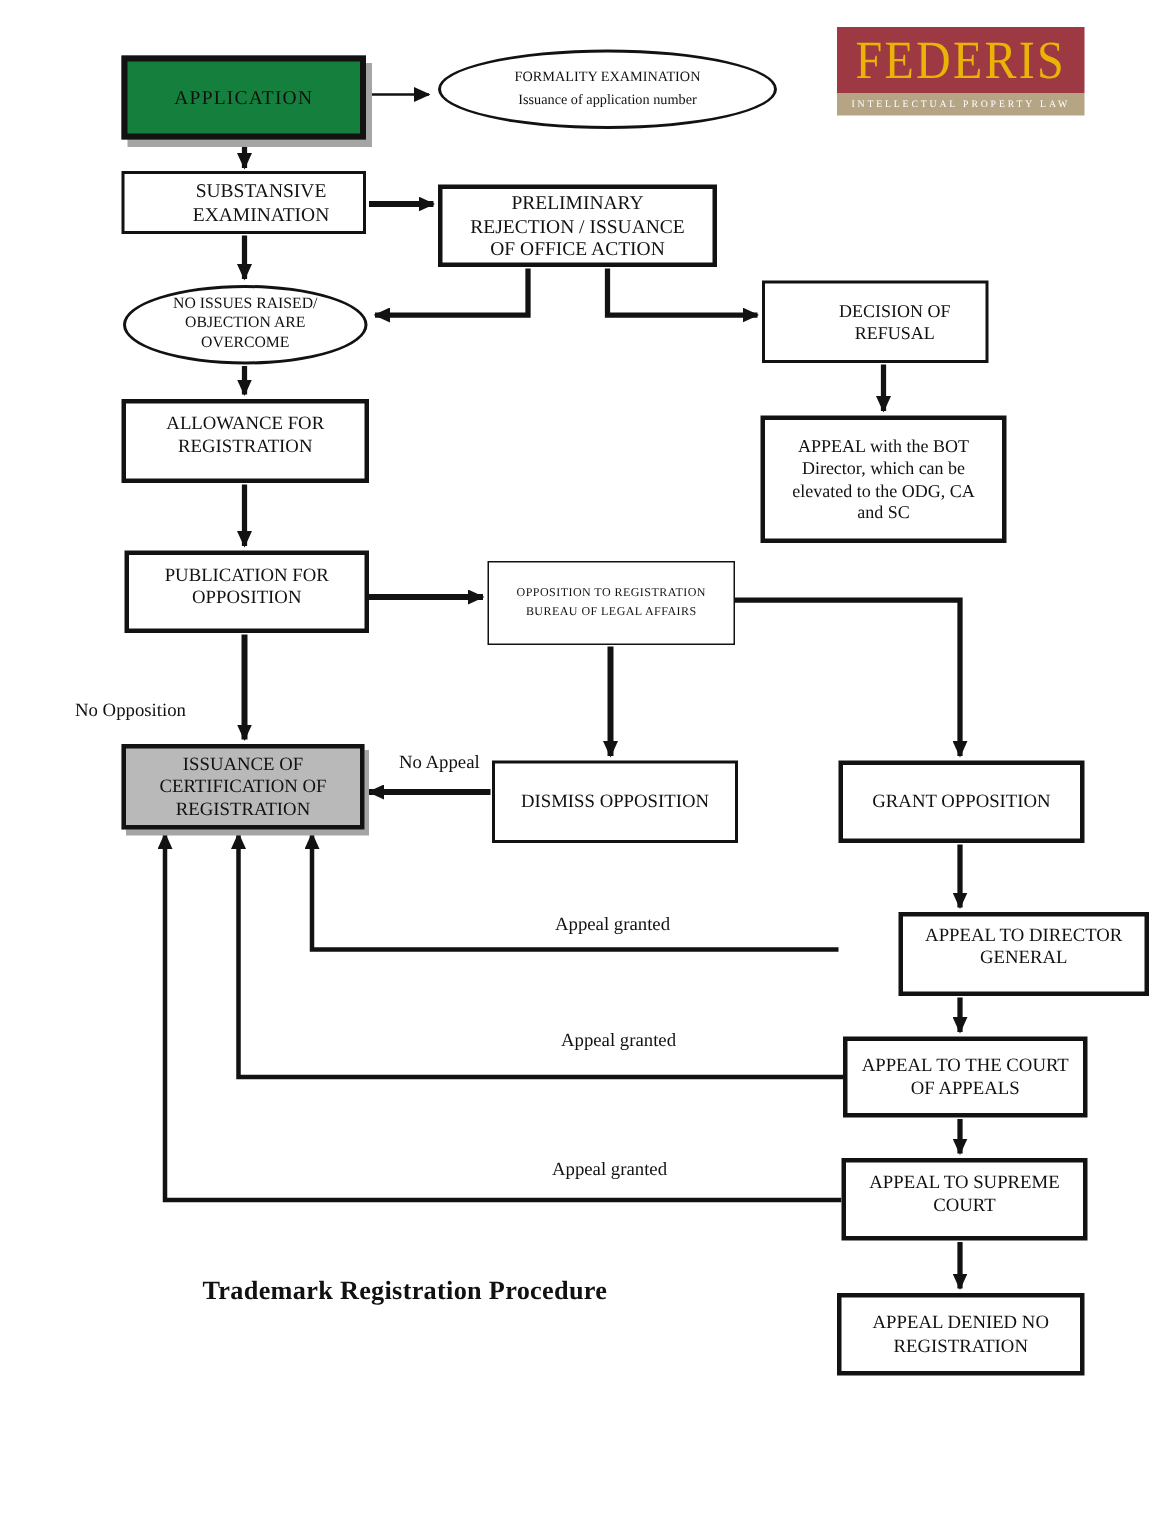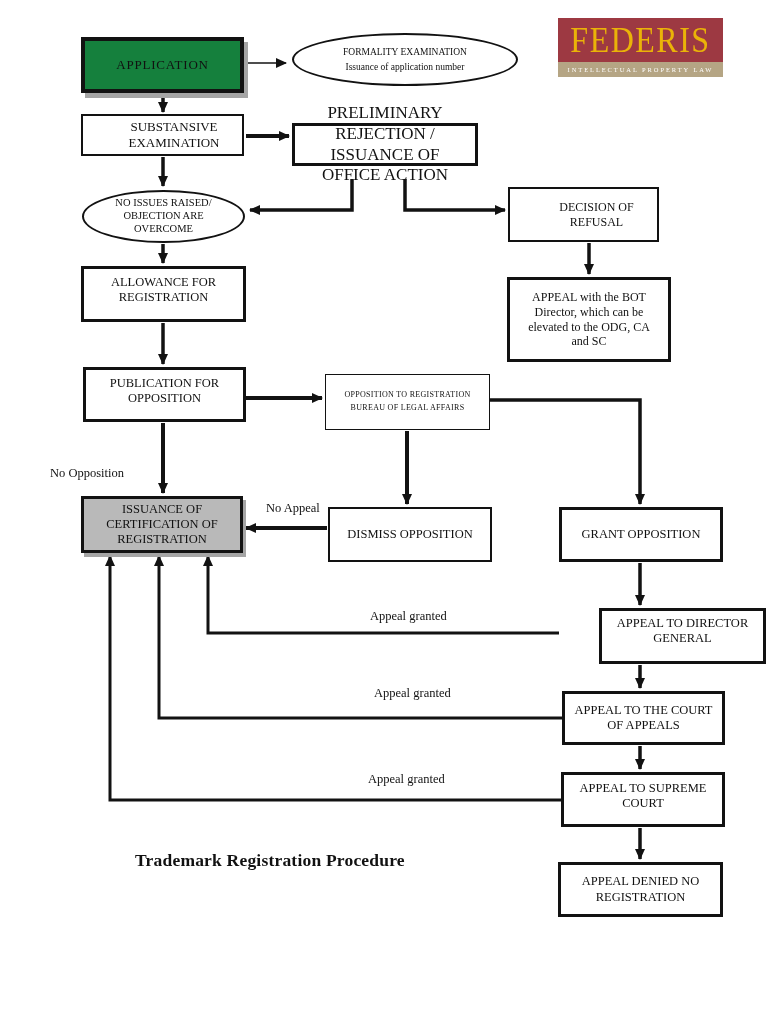--- a/index.html
+++ b/index.html
@@ -11,21 +11,21 @@
        font-size:12.5px;line-height:1.22;}
   .box .lbl{display:block;width:100%;}
   .ellipse{border-radius:50%;}
   .top{align-items:flex-start;justify-content:flex-end;}
   
   #n-application{left:81px;top:37px;width:163px;height:56px;border-width:4px;background:#15803d;
                  box-shadow:4px 5px 0 #a5a5a5;font-size:13px;letter-spacing:.8px;}
   #n-formality{left:292px;top:33px;width:226px;height:53px;border-width:2px;font-size:9.5px;
                flex-direction:column;line-height:1.5;}
   #n-substansive{left:81px;top:114px;width:163px;height:42px;font-size:13px;padding-left:23px;}
-  #n-preliminary{left:292px;top:123px;width:186px;height:43px;border-width:3px;font-size:17px;padding:0 12px;}
+  #n-preliminary{left:292px;top:123px;width:186px;height:55px;border-width:3px;font-size:13px;padding:0 12px;}
   #n-no-issues{left:82px;top:190px;width:163px;height:53px;font-size:10.5px;padding:0 14px;}
   #n-decision{left:508px;top:187px;width:151px;height:55px;font-size:12px;padding-left:26px;}
   #n-appeal-bot{left:507px;top:277px;width:164px;height:85px;border-width:3px;font-size:12px;padding:0 10px;}
   #n-allowance{left:81px;top:266px;width:165px;height:56px;border-width:3px;padding:6px 8px 0 8px;}
   #n-publication{left:83px;top:367px;width:163px;height:55px;border-width:3px;padding:6px 8px 0 8px;}
   #n-opposition-bla{left:325px;top:374px;width:165px;height:56px;border-width:1.5px;font-size:8px;
                     letter-spacing:.3px;padding:0 8px;line-height:1.6;}
   #n-issuance{left:81px;top:496px;width:162px;height:57px;border-width:3px;background:#b9b9b9;
               box-shadow:3px 4px 0 #a5a5a5;}
   #n-dismiss{left:328px;top:507px;width:164px;height:55px;align-items:center;}

